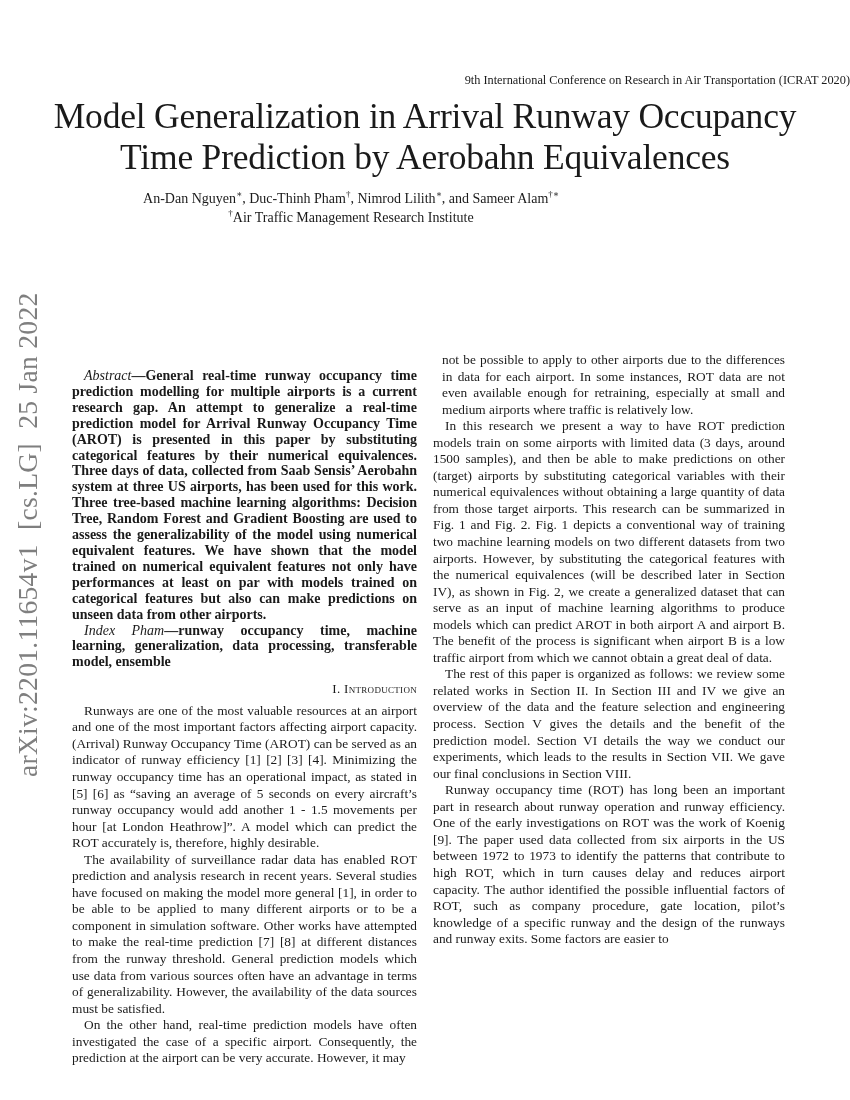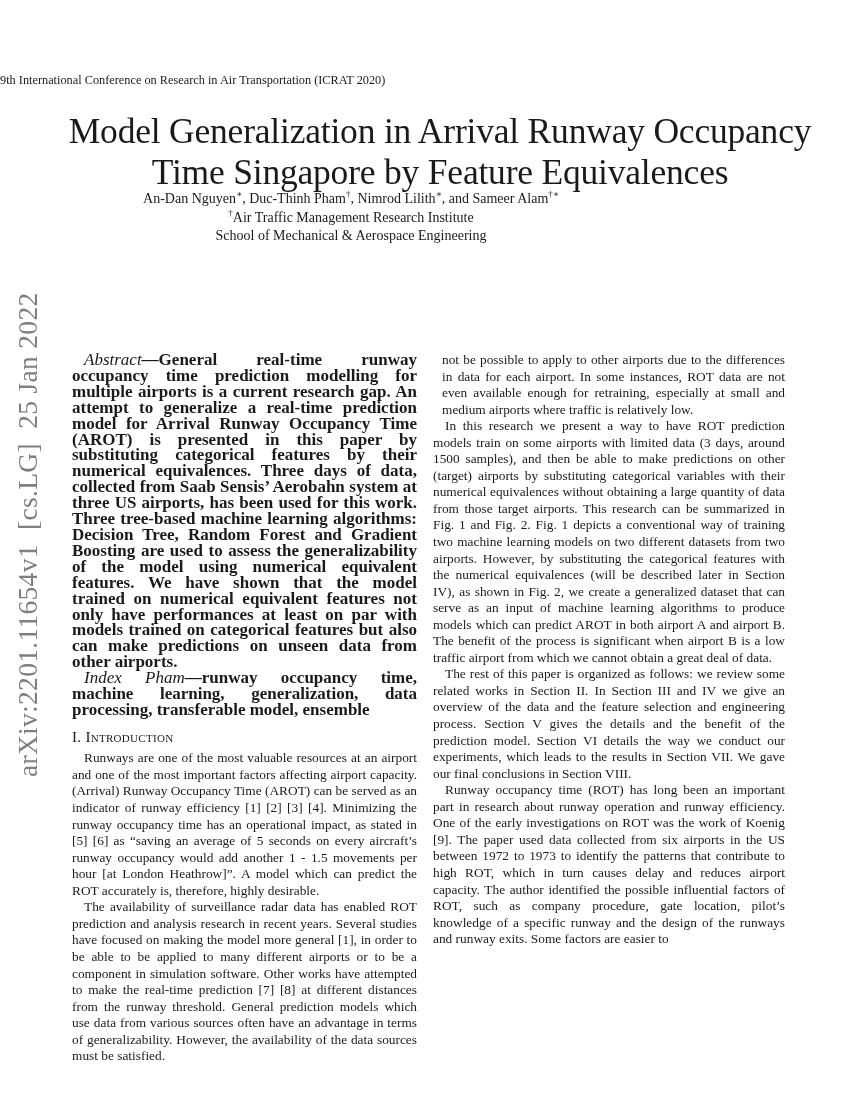--- a/index.html
+++ b/index.html
@@ -1,85 +1,85 @@
 <!DOCTYPE html>
 <html><head>
 <meta charset="utf-8">
 <style>
   html, body { margin: 0; padding: 0; background: #ffffff; }
   body {
     width: 850px; height: 1100px; position: relative; overflow: hidden;
     font-family: "Liberation Serif", "DejaVu Serif", serif; color: #1a1a1a;
   }
   .conf {
-    position: absolute; top: 73px; left: 0; width: 850px; text-align: left;
+    position: absolute; top: 73px; left: 0; width: 850px; text-align: right;
     font-size: 12.3px; letter-spacing: 0px;
   }
   .title {
     position: absolute; top: 96px; left: 40px; width: 770px; text-align: center;
-    font-size: 35.5px; line-height: 41px; font-weight: normal; margin: 15px; letter-spacing: -0.2px;
+    font-size: 35.5px; line-height: 41px; font-weight: normal; margin: 0; letter-spacing: -0.2px;
   }
   .authors {
     position: absolute; top: 190px; left: 0; width: 702px; text-align: center;
     font-size: 14px; line-height: 18.6px;
   }
   .authors div { white-space: nowrap; }
   .authors sup { font-size: 9px; line-height: 0; }
   .arxiv {
     position: absolute; left: 12px; top: 777px;
     transform-origin: 0 0; transform: rotate(-90deg);
     font-size: 27.5px; color: #7f7f7f; white-space: nowrap; letter-spacing: 0.3px;
     width: 490px;
   }
   .col {
     position: absolute; top: 352px; width: 345px;
     font-size: 13.35px; line-height: 16.55px; text-align: justify;
   }
   .col.left { left: 72px; }
   .col.right { left: 433px; width: 352px; }
   .col p { margin: 0; text-indent: 12px; }
-  .abstract { font-weight: bold; font-size: 17px; line-height: 15.9px; }
+  .abstract { font-weight: bold; font-size: 14px; line-height: 15.9px; margin-top: 16px; }
   .abstract p { text-indent: 12px; }
   .abstract .lbl { font-style: italic; font-weight: normal; }
   .sec-head {
-    text-align: left; font-size: 15px; margin: 11px 0 5px 0; text-indent: 0 !important;
+    text-align: right; font-size: 13px; margin: 11px 0 5px 0; text-indent: 0 !important;
     letter-spacing: 0.3px;
   }
   .sec-head .sc { font-variant: small-caps; }
   .col p.noind { text-indent: 0; margin-left: 9px; }
 </style>
 </head>
 <body>
 
 <div class="conf">9th International Conference on Research in Air Transportation (ICRAT 2020)</div>
 
 <h1 class="title">
   <span>Model Generalization in Arrival Runway Occupancy</span><br>
-  <span>Time Singapore by Feature Equivalences</span>
+  <span>Time Prediction by Aerobahn Equivalences</span>
 </h1>
 
 <div class="authors">
   <div>
     <span>An-Dan Nguyen</span><sup>∗</sup><span>, </span><span>Duc-Thinh Pham</span><sup>†</sup><span>, </span><span>Nimrod Lilith</span><sup>∗</sup><span>, and </span><span>Sameer Alam</span><sup>†∗</sup>
   </div>
   <div><sup>†</sup><span>Air Traffic Management Research Institute</span></div>
-  <div>School of Mechanical &amp; Aerospace Engineering</div>
 </div>
 
 <div class="arxiv" style="white-space: pre;">arXiv:2201.11654v1  [cs.LG]  25 Jan 2022</div>
 
 <div class="col left">
   <div class="abstract">
     <p><span class="lbl">Abstract</span><span>—General real-time runway occupancy time prediction modelling for multiple airports is a current research gap. An attempt to generalize a real-time prediction model for Arrival Runway Occupancy Time (AROT) is presented in this paper by substituting categorical features by their numerical equivalences. Three days of data, collected from Saab Sensis’ Aerobahn system at three US airports, has been used for this work. Three tree-based machine learning algorithms: Decision Tree, Random Forest and Gradient Boosting are used to assess the generalizability of the model using numerical equivalent features. We have shown that the model trained on numerical equivalent features not only have performances at least on par with models trained on categorical features but also can make predictions on unseen data from other airports.</span></p>
     <p><span class="lbl">Index Pham</span><span>—runway occupancy time, machine learning, generalization, data processing, transferable model, ensemble</span></p>
   </div>
 
   <div class="sec-head"><span>I.</span> <span class="sc">Introduction</span></div>
   <p>Runways are one of the most valuable resources at an airport and one of the most important factors affecting airport capacity. (Arrival) Runway Occupancy Time (AROT) can be served as an indicator of runway efficiency [1] [2] [3] [4]. Minimizing the runway occupancy time has an operational impact, as stated in [5] [6] as “saving an average of 5 seconds on every aircraft’s runway occupancy would add another 1 - 1.5 movements per hour [at London Heathrow]”. A model which can predict the ROT accurately is, therefore, highly desirable.</p>
   <p>The availability of surveillance radar data has enabled ROT prediction and analysis research in recent years. Several studies have focused on making the model more general [1], in order to be able to be applied to many different airports or to be a component in simulation software. Other works have attempted to make the real-time prediction [7] [8] at different distances from the runway threshold. General prediction models which use data from various sources often have an advantage in terms of generalizability. However, the availability of the data sources must be satisfied.</p>
+  <p>On the other hand, real-time prediction models have often investigated the case of a specific airport. Consequently, the prediction at the airport can be very accurate. However, it may</p>
 </div>
 
 <div class="col right">
   <p class="noind">not be possible to apply to other airports due to the differences in data for each airport. In some instances, ROT data are not even available enough for retraining, especially at small and medium airports where traffic is relatively low.</p>
   <p>In this research we present a way to have ROT prediction models train on some airports with limited data (3 days, around 1500 samples), and then be able to make predictions on other (target) airports by substituting categorical variables with their numerical equivalences without obtaining a large quantity of data from those target airports. This research can be summarized in Fig. 1 and Fig. 2. Fig. 1 depicts a conventional way of training two machine learning models on two different datasets from two airports. However, by substituting the categorical features with the numerical equivalences (will be described later in Section IV), as shown in Fig. 2, we create a generalized dataset that can serve as an input of machine learning algorithms to produce models which can predict AROT in both airport A and airport B. The benefit of the process is significant when airport B is a low traffic airport from which we cannot obtain a great deal of data.</p>
   <p>The rest of this paper is organized as follows: we review some related works in Section II. In Section III and IV we give an overview of the data and the feature selection and engineering process. Section V gives the details and the benefit of the prediction model. Section VI details the way we conduct our experiments, which leads to the results in Section VII. We gave our final conclusions in Section VIII.</p>
 
   <p>Runway occupancy time (ROT) has long been an important part in research about runway operation and runway efficiency. One of the early investigations on ROT was the work of Koenig [9]. The paper used data collected from six airports in the US between 1972 to 1973 to identify the patterns that contribute to high ROT, which in turn causes delay and reduces airport capacity. The author identified the possible influential factors of ROT, such as company procedure, gate location, pilot’s knowledge of a specific runway and the design of the runways and runway exits. Some factors are easier to</p>
 </div>
 

